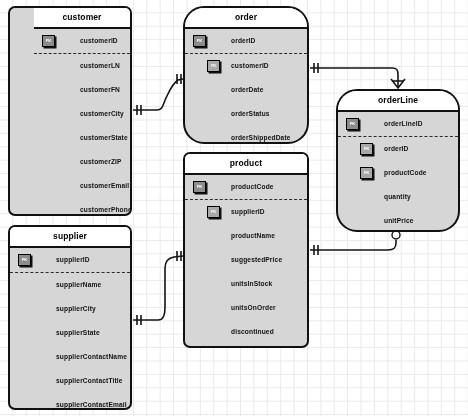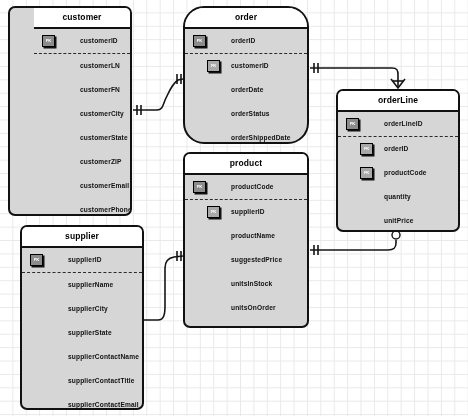--- a/index.html
+++ b/index.html
@@ -195,21 +195,21 @@
       </div>
       <div class="attr">
         <span>orderStatus</span>
       </div>
       <div class="attr">
         <span>orderShippedDate</span>
       </div>
     </div>
   </div>
 
-  <div class="entity" style="left:336px; top:89px; width:124px; height:143px;">
+  <div class="entity" style="left:336px; top:89px; width:124px; height:143px;border-radius:21px;">
     <div class="entity-title">orderLine</div>
     <div class="entity-body">
       <div class="attr sep">
         <span class="keyicon pk">PK</span>
         <span>orderLineID</span>
       </div>
       <div class="attr">
         <span class="keyicon fk">FK</span>
         <span>orderID</span>
       </div>
@@ -219,21 +219,21 @@
       </div>
       <div class="attr">
         <span>quantity</span>
       </div>
       <div class="attr">
         <span>unitPrice</span>
       </div>
     </div>
   </div>
 
-  <div class="entity" style="left:183px; top:152px; width:126px; height:176px;">
+  <div class="entity" style="left:183px; top:152px; width:126px; height:196px;">
     <div class="entity-title">product</div>
     <div class="entity-body">
       <div class="attr sep">
         <span class="keyicon pk">PK</span>
         <span>productCode</span>
       </div>
       <div class="attr">
         <span class="keyicon fk">FK</span>
         <span>supplierID</span>
       </div>
@@ -248,21 +248,21 @@
       </div>
       <div class="attr">
         <span>unitsOnOrder</span>
       </div>
       <div class="attr">
         <span>discontinued</span>
       </div>
     </div>
   </div>
 
-  <div class="entity" style="left:8px; top:225px; width:124px; height:185px;margin-left:12px;">
+  <div class="entity" style="left:8px; top:225px; width:124px; height:185px;">
     <div class="entity-title">supplier</div>
     <div class="entity-body">
       <div class="attr sep">
         <span class="keyicon pk">PK</span>
         <span>supplierID</span>
       </div>
       <div class="attr">
         <span>supplierName</span>
       </div>
       <div class="attr">

